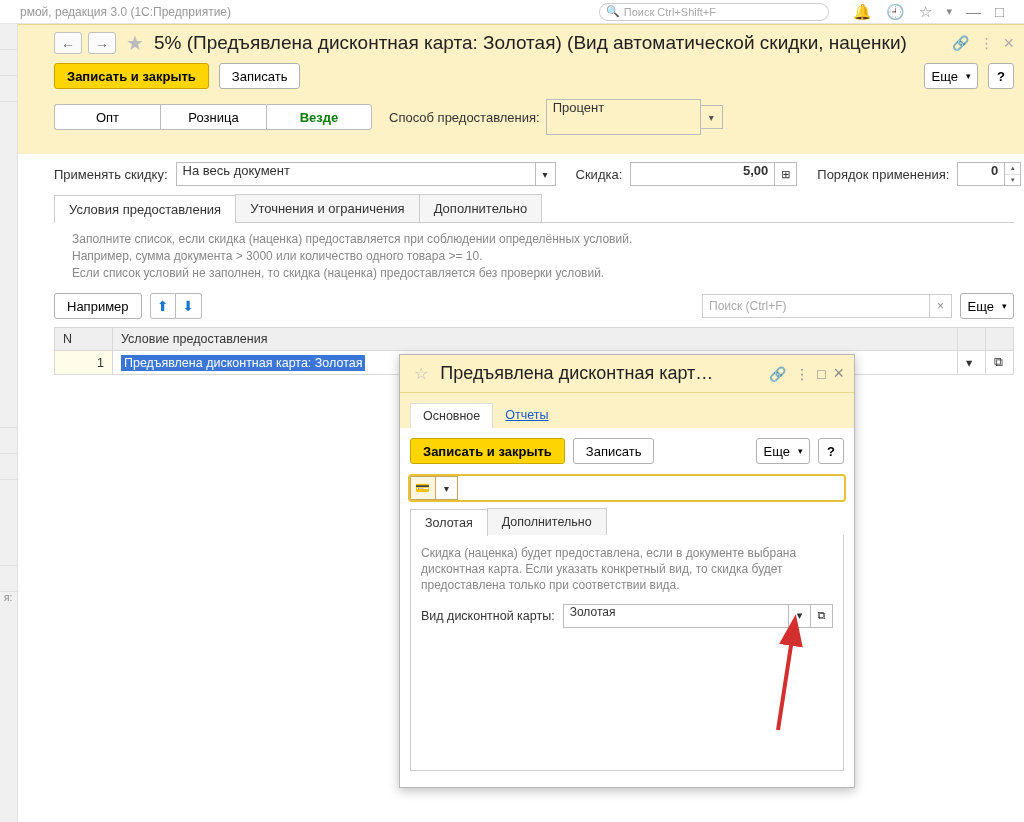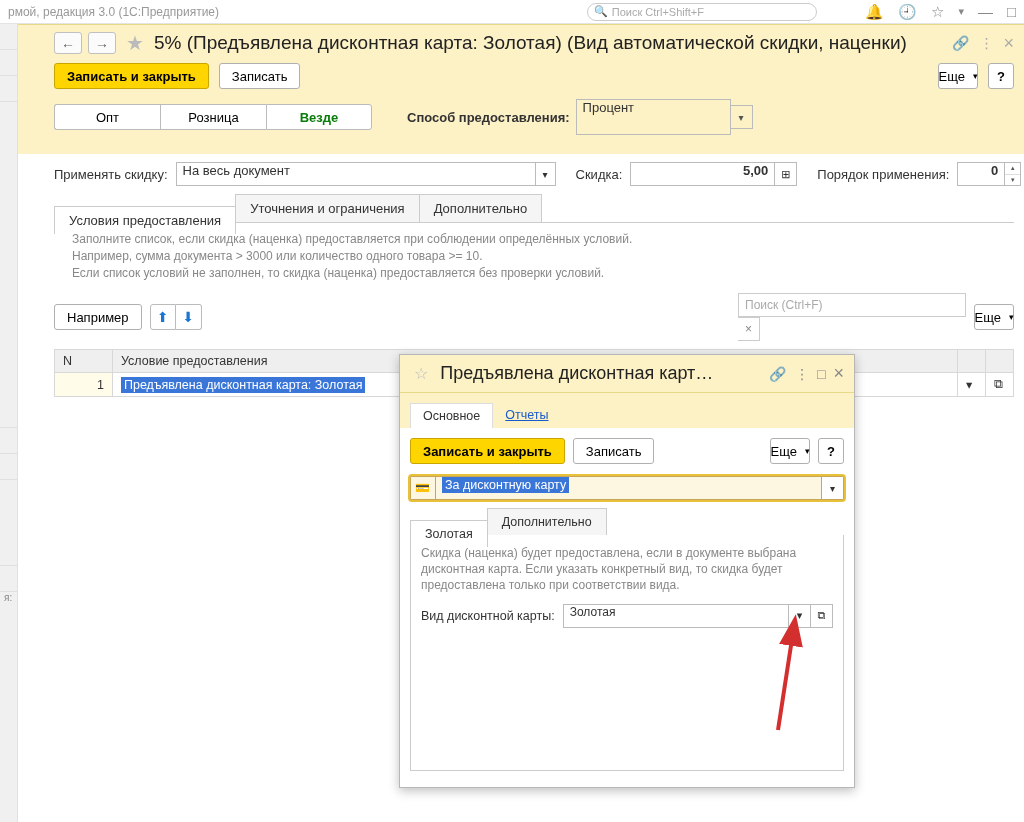--- a/index.html
+++ b/index.html
@@ -1,20 +1,20 @@
 <!DOCTYPE html>
 <html><head>
 <meta charset="utf-8">
 <style>
   * { box-sizing: border-box; }
   html, body { margin: 0; padding: 0; font-family: Arial, sans-serif; font-size: 13px; color: #333; background: #fff; }
   body { width: 1024px; height: 822px; overflow: hidden; position: relative; }
 
   
-  .app-bar { height: 24px; background: #fff; border-bottom: 1px solid #e4e4e4; display: flex; align-items: center; padding: 0 8px; gap: 8px; }
+  .app-bar { height: 24px; background: #fff; border-bottom: 1px solid #e4e4e4; display: flex; align-items: center; padding: 0 20px; gap: 8px; }
   .app-title { color: #999; font-size: 12px; flex: 0 0 auto; }
   .search-top { margin-left: 360px; width: 230px; height: 18px; border: 1px solid #ccc; border-radius: 10px; display:flex; align-items:center; padding:0 6px; color:#aaa; font-size:11px; gap:4px;}
   .top-icons { margin-left: auto; display: flex; gap: 14px; align-items: center; color: #888; font-size: 15px; }
 
   
   .left-gutter { position: absolute; left: 0; top: 24px; bottom: 0; width: 18px; background: #f0f0f0; border-right: 1px solid #e0e0e0; }
   .left-gutter .stub { height: 26px; border-bottom: 1px solid #e0e0e0; }
 
   
   .main { position: absolute; left: 18px; right: 0; top: 24px; bottom: 0; overflow: hidden; }
@@ -23,47 +23,47 @@
   .nav-row { display:flex; align-items:center; padding: 6px 10px 2px 36px; gap:6px; }
   .nav-btn { width:28px; height:22px; border:1px solid #c0c0c0; border-radius:3px; background:#fbfbfb; display:flex; align-items:center; justify-content:center; color:#666; font-size:14px; cursor:pointer;}
   .star-icon { font-size:20px; color:#bbb; margin-left:4px; margin-right:4px;}
   .page-title { font-size: 19px; font-weight: normal; color:#222; white-space: nowrap; }
   .title-right-icons { margin-left:auto; display:flex; gap:10px; color:#aaa; font-size:14px; align-items:center;}
   .title-right-icons .x { font-size:18px; color:#aaa; }
 
   .toolbar-row { display:flex; align-items:center; padding: 6px 10px 6px 36px; gap:10px;}
   .btn { height: 26px; padding: 0 12px; border:1px solid #b0b0b0; border-radius:3px; background:#fff; cursor:pointer; font-size:13px; display:flex; align-items:center; gap:4px;}
   .btn-primary { background:#ffd500; border-color:#c9a500; font-weight:bold; }
-  .btn-more { width:40px; justify-content:center;}
+  .btn-more { width:54px; justify-content:center;}
   .btn-help { width:26px; padding:0; justify-content:center; font-weight:bold;}
   .spacer { flex:1; }
 
   .filter-row { display:flex; align-items:center; padding: 4px 10px 4px 36px; gap:0;}
   .segbtn { height:26px; width:106px; border:1px solid #bbb; background:#fff; cursor:pointer; font-size:13px;}
   .segbtn:not(:last-of-type){ border-right:none;}
   .segbtn.active { color:#0a7d0a; font-weight:bold;}
   .segbtn:first-of-type { border-radius:3px 0 0 3px;}
-  .method-label { margin-left:35px; margin-right:6px;font-weight:bold;}
+  .method-label { margin-left:17px; margin-right:6px;}
   .select-wrap { display:flex; align-items:center;}
   .select-input { height:36px; width:155px; border:1px solid #bbb; padding:0 6px; font-size:13px;}
   .select-caret { width:22px; height:24px; border:1px solid #bbb; border-left:none; display:flex; align-items:center; justify-content:center; font-size:10px; color:#555;}
 
   .params-row { display:flex; align-items:center; padding:8px 10px 8px 36px; gap:8px; background:#fff;}
   .params-label { white-space:nowrap; }
   .input-field { height:24px; border:1px solid #bbb; padding:0 6px; font-size:13px;}
   .input-with-caret { display:flex;}
   .input-caret { width:20px; height:24px; border:1px solid #bbb; border-left:none; display:flex; align-items:center; justify-content:center; font-size:10px;}
   .num-input { text-align:right; width:145px;font-weight:bold;}
   .calc-icon { width:22px; height:24px; border:1px solid #bbb; border-left:none; display:flex; align-items:center; justify-content:center; font-size:11px;}
   .spinner { width:16px; height:24px; border:1px solid #bbb; border-left:none; display:flex; flex-direction:column; font-size:7px; color:#555;}
   .spinner div{ flex:1; display:flex; align-items:center; justify-content:center; border-bottom:1px solid #ddd;}
 
   .tabs { display:flex; padding-left:36px; background:#fff;}
   .tab { padding:6px 14px; border:1px solid #ccc; border-bottom:none; background:#f5f5f5; font-size:13px; cursor:pointer; margin-right:-1px;}
-  .tab.active { background:#fff; border-top:1px solid #ccc; position:relative; top:12px;}
+  .tab.active { background:#fff; border-top:1px solid #ccc; position:relative; top:1px;}
   .tab-body { margin:0 10px 0 36px; border-top:1px solid #ccc; padding-top:8px;}
 
   .hint { color:#888; font-size:12px; line-height:1.4; padding: 0 0 8px 18px;}
 
   .list-toolbar { display:flex; align-items:center; gap:8px; margin:4px 0 8px 0;}
   .arrow-btn { width:26px; height:26px; border:1px solid #bbb; border-radius:3px; background:#fff; display:flex; align-items:center; justify-content:center; font-size:14px;}
   .search-box { width:228px; height:24px; border:1px solid #ccc; padding:0 6px; color:#aaa; font-size:12px; display:flex; align-items:center;}
   .search-clear { width:22px; height:24px; border:1px solid #ccc; border-left:none; display:flex; align-items:center; justify-content:center; font-size:12px; color:#888;}
 
   table.cond-table { width: 100%; border-collapse:collapse;}
@@ -206,21 +206,21 @@
       <div>Если список условий не заполнен, то скидка (наценка) предоставляется без проверки условий.</div>
     </div>
 
     <div class="list-toolbar">
       <button class="btn">Например</button>
       <div style="display:flex; gap:0;">
         <div class="arrow-btn" style="border-radius:3px 0 0 3px; color:#1976d2">⬆</div>
         <div class="arrow-btn" style="border-left:none; border-radius:0 3px 3px 0; color:#1976d2">⬇</div>
       </div>
       <div class="spacer"></div>
-      <div style="display:flex;flex-direction:column;">
+      <div style="display:flex;">
         <div class="search-box">Поиск (Ctrl+F)</div>
         <div class="search-clear">×</div>
       </div>
       <button class="btn btn-more">
           <span>Еще</span>
           <span style="font-size:9px;margin-left:4px;">▾</span>
         </button>
     </div>
 
     <table class="cond-table">
@@ -264,21 +264,20 @@
     <button class="btn">Записать</button>
     <div class="spacer"></div>
     <button class="btn btn-more">
         <span>Еще</span>
         <span style="font-size:9px;margin-left:4px;">▾</span>
       </button>
     <button class="btn btn-help">?</button>
   </div>
   <div class="popup-select-row hl">
     <div class="popup-icon-box">💳</div>
-    <div class="popup-select-input"><span>За дисконтную карту</span></div>
     <div class="popup-select-caret">▾</div>
   </div>
 
   <div class="popup-tabs">
     <div class="tab active" style="font-size:12.5px">Золотая</div>
     <div class="tab" style="font-size:12.5px">Дополнительно</div>
   </div>
   <div class="popup-body">
     <div class="popup-hint">Скидка (наценка) будет предоставлена, если в документе выбрана дисконтная карта. Если указать конкретный вид, то скидка будет предоставлена только при соответствии вида.</div>
     <div class="card-field-row">

